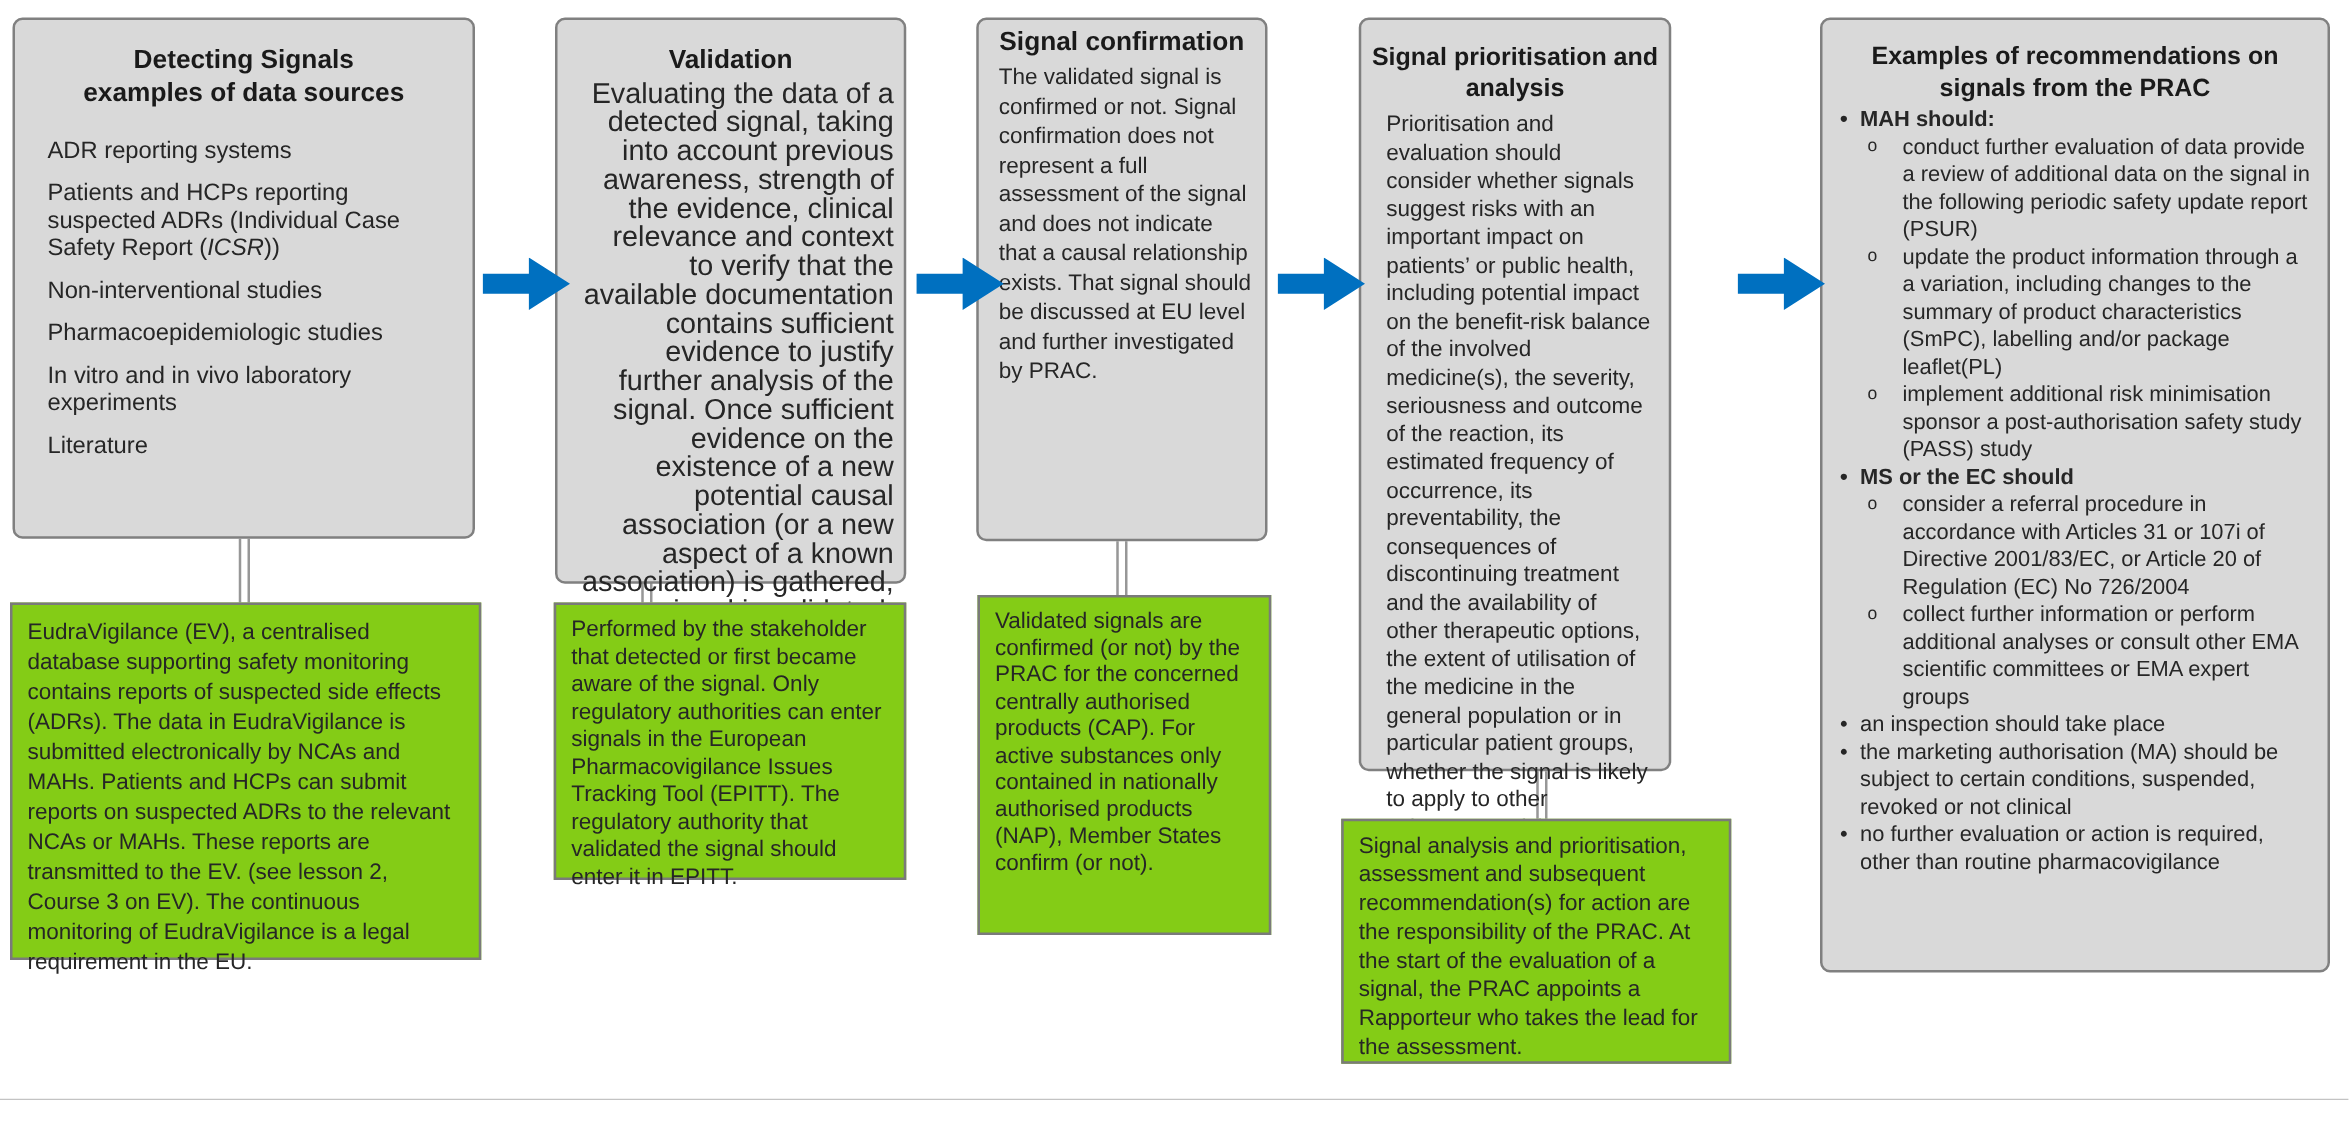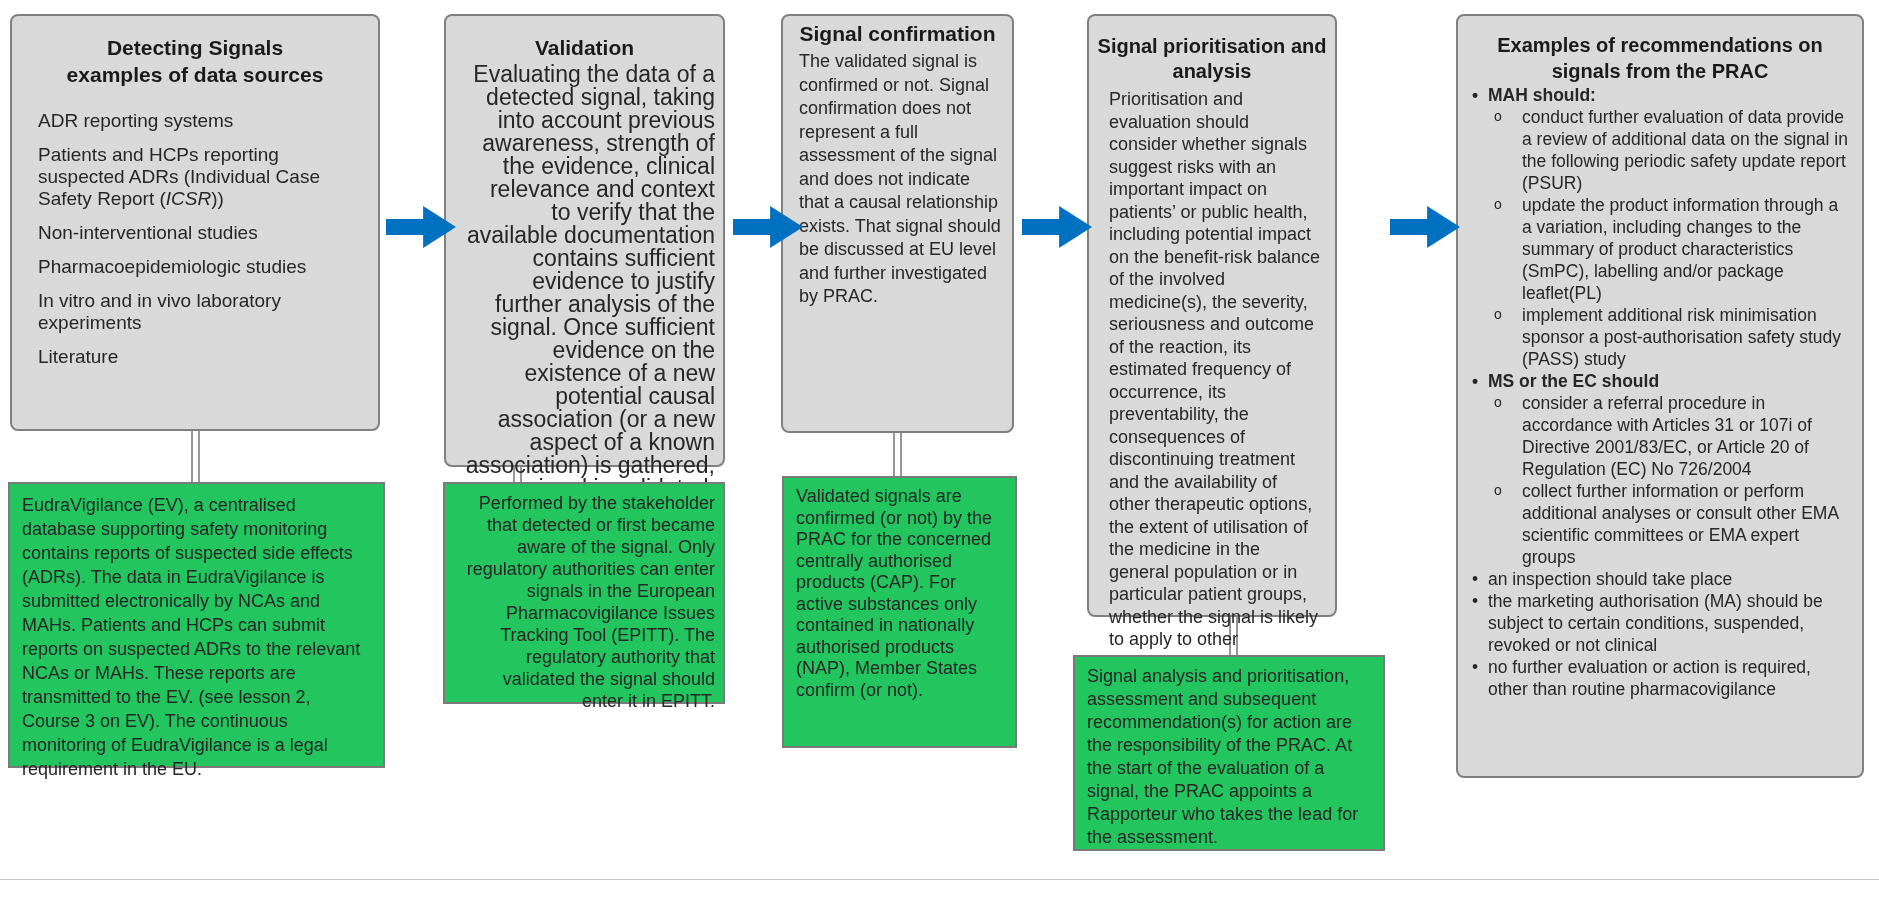--- a/index.html
+++ b/index.html
@@ -12,21 +12,21 @@
     position:absolute;background:#d9d9d9;border:2px solid #808080;border-radius:8px;
     box-sizing:border-box;z-index:1;
   }
   .bubble-title{
     font-weight:bold;text-align:center;color:#1a1a1a;white-space:pre-line;
     font-size:21px;line-height:27px;padding-top:18px;
   }
   .bubble-body{white-space:normal;}
   
   .note{
-    position:absolute;background:#22c55e;border:2px solid #7a7a7a;box-sizing:border-box;z-index:1;
+    position:absolute;background:#84cc16;border:2px solid #7a7a7a;box-sizing:border-box;z-index:1;
   }
   
   .connector{
     position:absolute;width:9px;box-sizing:border-box;background:transparent;
     border-left:2px solid #979797;border-right:2px solid #979797;z-index:0;
   }
   
   .flow-arrow{
     position:absolute;width:70px;height:42px;background:#0070c0;z-index:5;
     clip-path:polygon(0 31%,53% 31%,53% 0,100% 50%,53% 100%,53% 69%,0 69%);
@@ -49,21 +49,21 @@
   .b5 .bubble-title{font-size:20px;line-height:26px;padding-top:16px;}
   .b5-intro{padding:2px 12px 0 14px;font-size:17.5px;line-height:22px;}
   .rec-list{padding:0 10px 0 14px;}
   .rec-item{position:relative;font-size:17.5px;line-height:22px;}
   .rec-item.l1{padding-left:16px;}
   .rec-item.l1 .marker{position:absolute;left:0;top:0;}
   .rec-item.l2{padding-left:50px;}
   .rec-item.l2 .marker{position:absolute;left:22px;top:-1px;font-size:14px;}
   .rec-item.bold{font-weight:bold;}
   .n1{left:8px;top:482px;width:377px;height:286px;padding:9px 10px 0 12px;font-size:18px;line-height:24px;}
-  .n2{left:443px;top:482px;width:282px;height:222px;padding:8px 8px 0 12px;font-size:18px;line-height:22px;text-align:right;}
+  .n2{left:443px;top:482px;width:282px;height:222px;padding:8px 8px 0 12px;font-size:18px;line-height:22px;}
   .n3{left:782px;top:476px;width:235px;height:272px;padding:8px 8px 0 12px;font-size:18px;line-height:21.5px;}
   .n4{left:1073px;top:655px;width:312px;height:196px;padding:8px 10px 0 12px;font-size:18px;line-height:23px;}
   .a1{left:386px;top:206px;}
   .a2{left:733px;top:206px;}
   .a3{left:1022px;top:206px;}
   .a4{left:1390px;top:206px;}
   .c1{left:191px;top:431px;height:51px;}
   .c2{left:513px;top:428px;height:54px;}
   .c3{left:893px;top:433px;height:43px;}
   .c4{left:1229px;top:617px;height:38px;}

